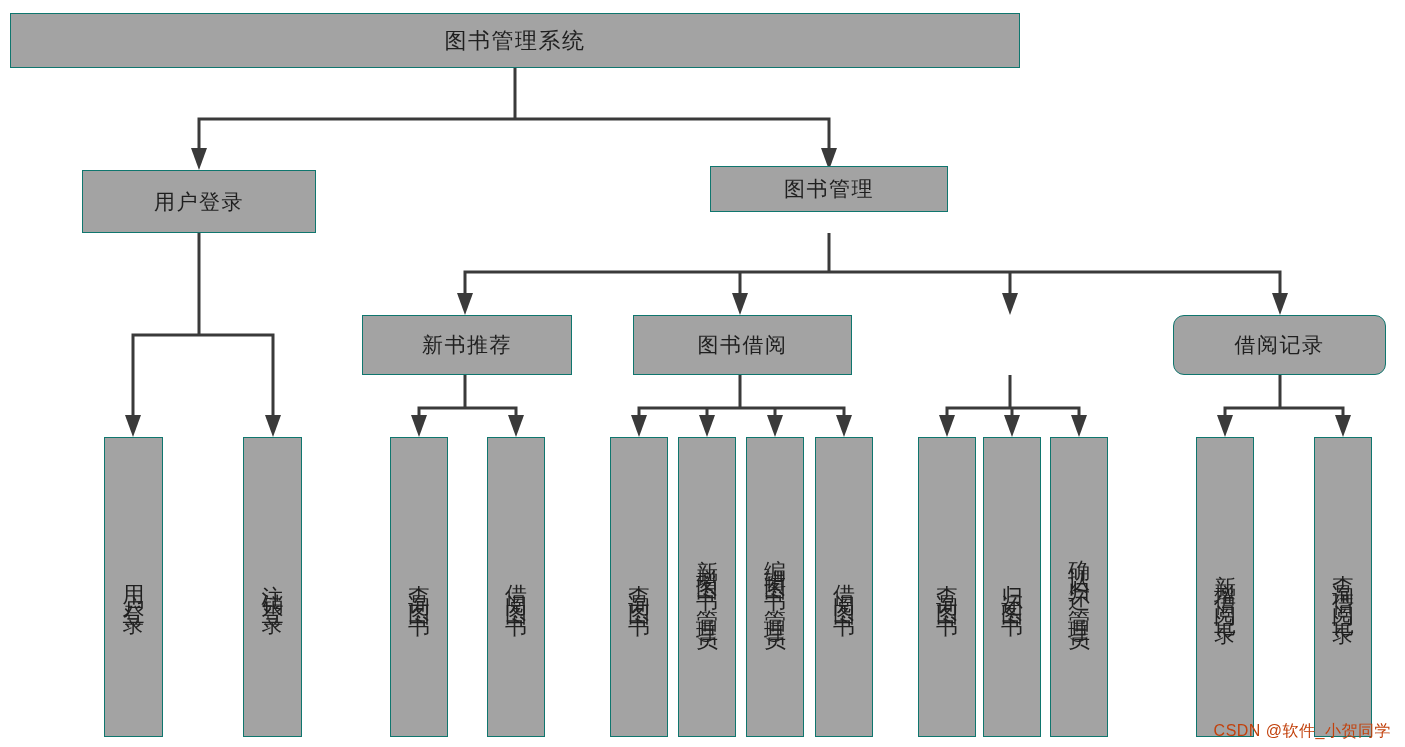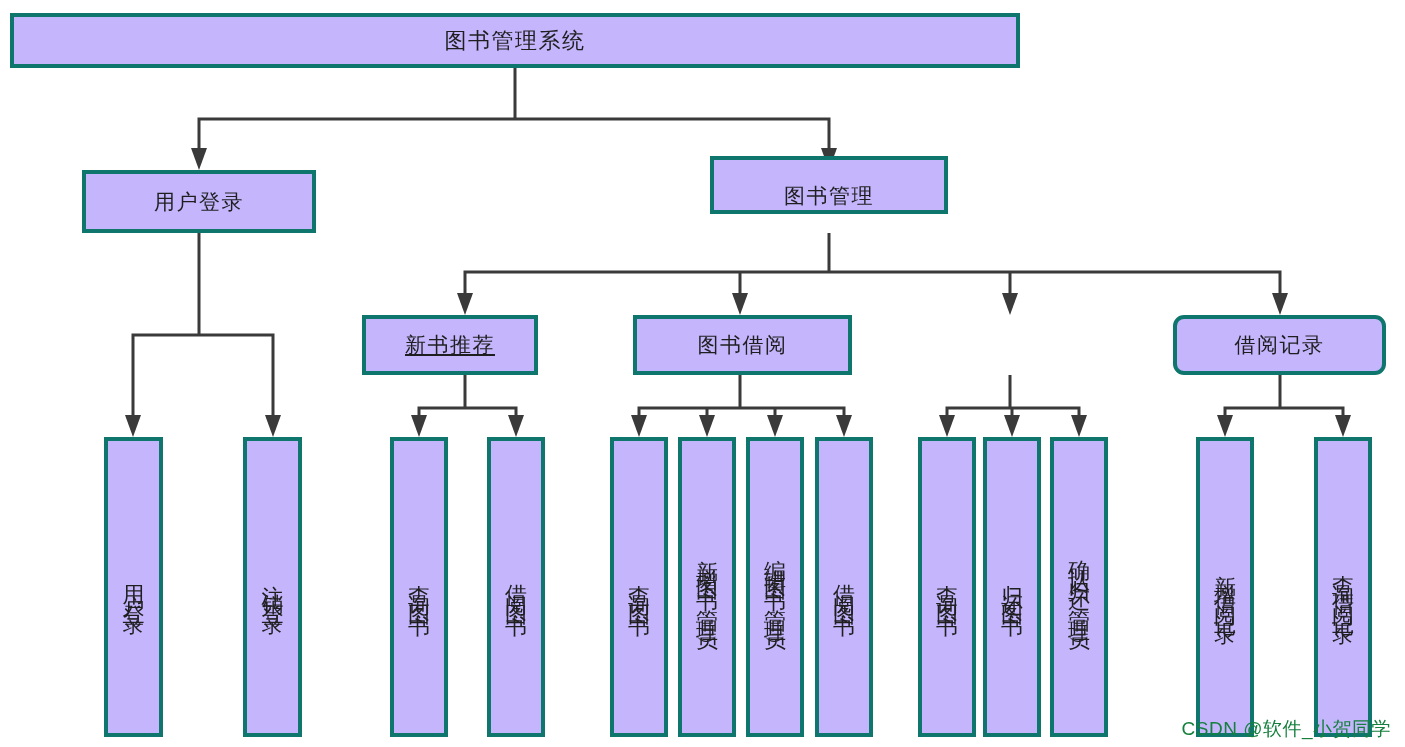--- a/index.html
+++ b/index.html
@@ -3,33 +3,33 @@
 <meta charset="utf-8">
 <style>
   html, body { margin:0; padding:0; background:#ffffff; }
   .canvas {
     position:relative; width:1405px; height:747px; background:#ffffff;
     font-family:"Liberation Sans","DejaVu Sans",sans-serif;
     color:#1f1f1f; overflow:hidden;
   }
   svg.wires { position:absolute; left:0; top:0; width:1405px; height:747px; }
   .node {
-    position:absolute; background:#c4b5fd; border:4px solid #0f766e;
+    position:absolute; background:#a3a3a3; border:1px solid #0f766e;
     box-sizing:border-box; display:flex; align-items:center; justify-content:center;
     z-index:2;
   }
   .node.h span { font-size:21px; letter-spacing:1.5px; white-space:nowrap; }
   .node.root span { font-size:22px; }
   .node.v span {
     writing-mode:vertical-rl; text-orientation:mixed;
     font-size:22px; letter-spacing:10px; line-height:1; white-space:nowrap;
   }
   .watermark {
     position:absolute; right:14px; bottom:5px; z-index:5;
-    font-size:19px; color:#15803d; letter-spacing:0.5px; white-space:nowrap;
+    font-size:16px; color:#c2410c; letter-spacing:0.5px; white-space:nowrap;
   }
 </style>
 </head>
 <body>
 
 <div class="canvas">
 
   <svg class="wires" viewBox="0 0 1405 747" fill="none">
 
     <g stroke="#3a3a3a" stroke-width="3">
@@ -94,25 +94,25 @@
     </g>
   </svg>
 
   <div class="node h root" style="left:10px; top:13px; width:1010px; height:55px;">
     <span>图书管理系统</span>
   </div>
 
   <div class="node h" style="left:82px; top:170px; width:234px; height:63px;">
     <span>用户登录</span>
   </div>
-  <div class="node h" style="left:710px; top:156px; width:238px; height:58px;align-items:flex-end;">
+  <div class="node h" style="left:710px; top:166px; width:238px; height:46px;">
     <span>图书管理</span>
   </div>
 
-  <div class="node h" style="left:362px; top:315px; width:176px; height:60px;text-decoration:underline;">
+  <div class="node h" style="left:362px; top:315px; width:210px; height:60px;">
     <span>新书推荐</span>
   </div>
   <div class="node h" style="left:633px; top:315px; width:219px; height:60px;">
     <span>图书借阅</span>
   </div>
   <div class="node h" style="left:1173px; top:315px; width:213px; height:60px;border-radius:11px;">
     <span>借阅记录</span>
   </div>
 
   <div class="node v" style="left:104px; top:437px; width:59px; height:300px;">

